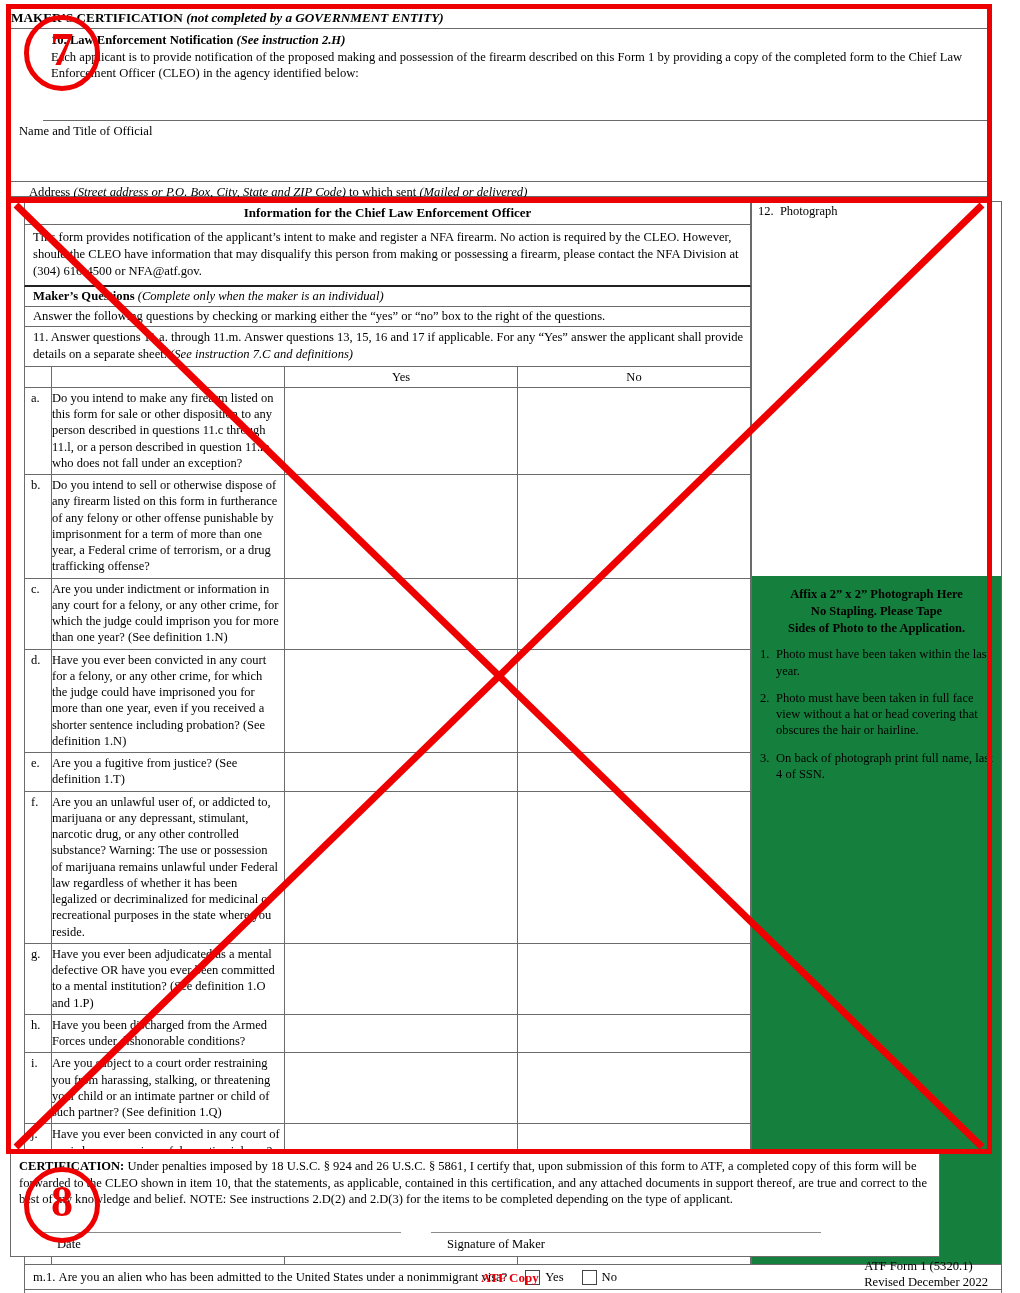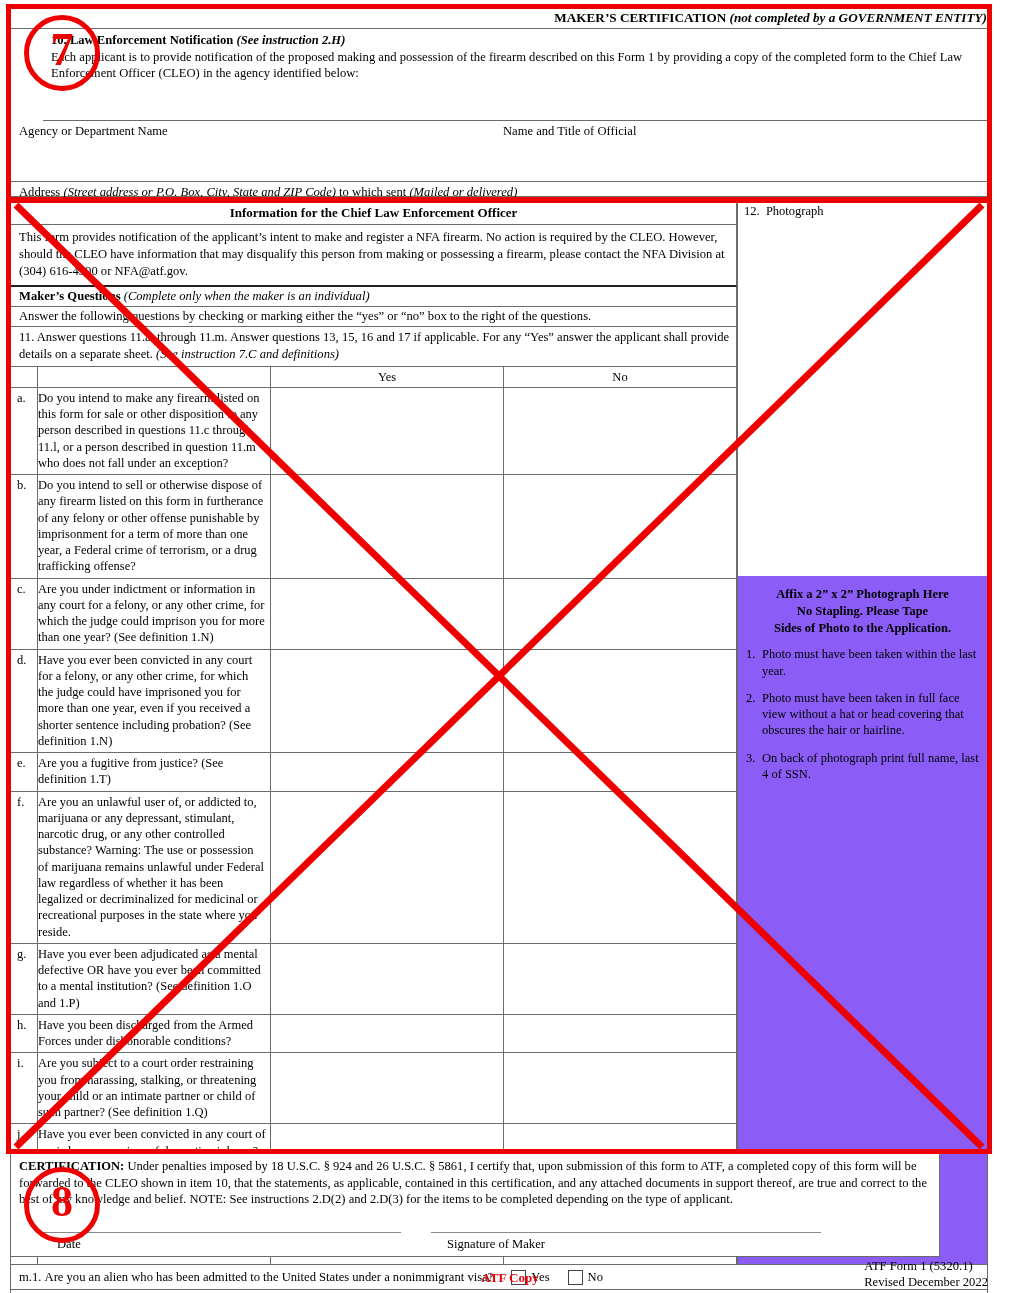--- a/index.html
+++ b/index.html
@@ -6,31 +6,31 @@
   body{width:1020px;height:1293px;position:relative;
        font-family:"Liberation Serif","DejaVu Serif",serif;color:#000;}
   #page{position:absolute;left:0;top:0;width:1020px;height:1293px;overflow:hidden;}
 
   .i{font-style:italic;}
   .b{font-weight:bold;}
 
   
   #sec1{position:absolute;left:10px;top:7px;width:978px;height:190px;
         border:1px solid #6b6b6b;box-sizing:border-box;background:#fff;}
-  #sec1 .title{text-align:right;font-weight:bold;font-size:13.2px;padding:2px 0 2px 0;
+  #sec1 .title{text-align:left;font-weight:bold;font-size:13.2px;padding:2px 0 2px 0;
                border-bottom:1px solid #6b6b6b;}
   #sec1 .q10{padding:3px 6px 4px 8px;font-size:12.6px;line-height:1.32;
              border-bottom:1px solid #6b6b6b;height:92px;box-sizing:border-box;margin-left:32px;}
   #sec1 .agrow{display:flex;border-bottom:1px solid #6b6b6b;height:60px;}
   #sec1 .agrow > div{padding:3px 6px 0 8px;font-size:12.6px;}
   #sec1 .agrow .c1{width:470px;}
-  #sec1 .addr{padding:3px 6px 0 8px;font-size:12.6px;}
-
-  
-  #sec2{position:absolute;left:10px;top:201px;width:978px;height:948px;
+  #sec1 .addr{padding:3px 6px 0 8px;font-size:12.6px;margin-left:10px;}
+
+  
+  #sec2{position:absolute;left:24px;top:201px;width:978px;height:948px;
         box-sizing:border-box;background:#fff;}
   #grid{display:flex;width:100%;}
   #leftcol{width:727px;flex:0 0 727px;}
   #photocol{width:251px;flex:0 0 251px;border:1px solid #6b6b6b;border-left:1px solid #6b6b6b;
             box-sizing:border-box;display:flex;flex-direction:column;}
 
   .cleohdr{text-align:center;font-weight:bold;font-size:13px;padding:3px 0 3px;
            border:1px solid #6b6b6b;border-bottom:none;}
   .cleobody{padding:4px 6px 5px 8px;font-size:12.6px;line-height:1.36;
             border:1px solid #6b6b6b;border-bottom:2px solid #222;}
@@ -44,21 +44,21 @@
   table.qt td{border:1px solid #6b6b6b;font-size:12.5px;line-height:1.3;vertical-align:top;}
   td.qlet{width:20px;padding:2px 0 2px 6px;}
   td.qtxt{padding:2px 4px 3px 0;}
   td.yn{width:44px;}
   td.ynh{text-align:center;font-size:12.6px;padding:2px 0 2px;}
   tr.hdrrow td{border-top:none;}
 
   
   .photolabel{padding:2px 4px 0 6px;font-size:12.5px;}
   .photowhite{flex:0 0 357px;}
-  .photogray{background:#8b5cf6;flex:1 1 auto;padding:10px 8px 6px 8px;font-size:12.5px;line-height:1.3;}
+  .photogray{background:#15803d;flex:1 1 auto;padding:10px 8px 6px 8px;font-size:12.5px;line-height:1.3;}
   .photogray .ttl{text-align:center;font-weight:bold;line-height:1.34;margin-bottom:10px;}
   .photogray ol{margin:0;padding:0;list-style:none;}
   .photogray li{display:flex;margin-bottom:11px;}
   .photogray li .n{width:16px;flex:0 0 16px;}
 
   
   .mrow{display:flex;align-items:center;border:1px solid #6b6b6b;border-top:none;
         font-size:12.6px;padding:4px 22px 4px 8px;min-height:25px;box-sizing:border-box;}
   .cb{display:inline-block;width:13px;height:13px;border:1px solid #444;background:#fff;
       margin:0 5px 0 0;vertical-align:-2px;}
@@ -103,23 +103,20 @@
     </div>
 
     <div class="q10">
       <span class="b">10.</span>
       <span class="b">Law Enforcement Notification</span>
       <span class="b i">(See instruction 2.H)</span><br>
       <span>Each applicant is to provide notification of the proposed making and possession of the firearm described on this Form 1 by providing a copy of the completed form to the Chief Law Enforcement Officer (CLEO) in the agency identified below:</span>
     </div>
 
     <div class="agrow">
-      <div class="c1">
-        <span>Agency or Department Name</span>
-      </div>
       <div class="c2">
         <span>Name and Title of Official</span>
       </div>
     </div>
 
     <div class="addr">
       <span>Address</span>
       <span class="i">(Street address or P.O. Box, City, State and ZIP Code)</span><span> to which sent </span><span class="i">(Mailed or delivered)</span>
     </div>
   </div>

